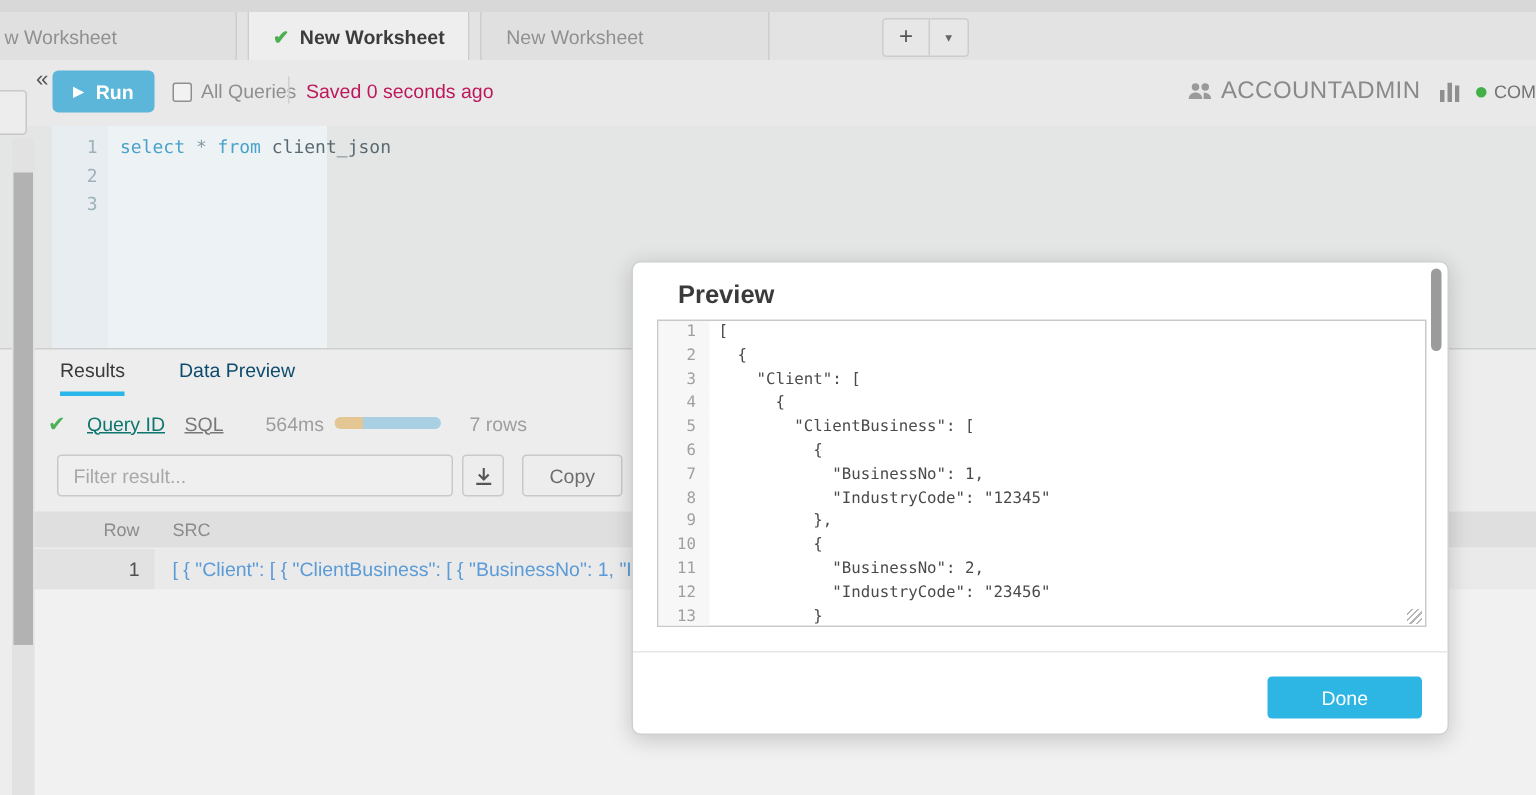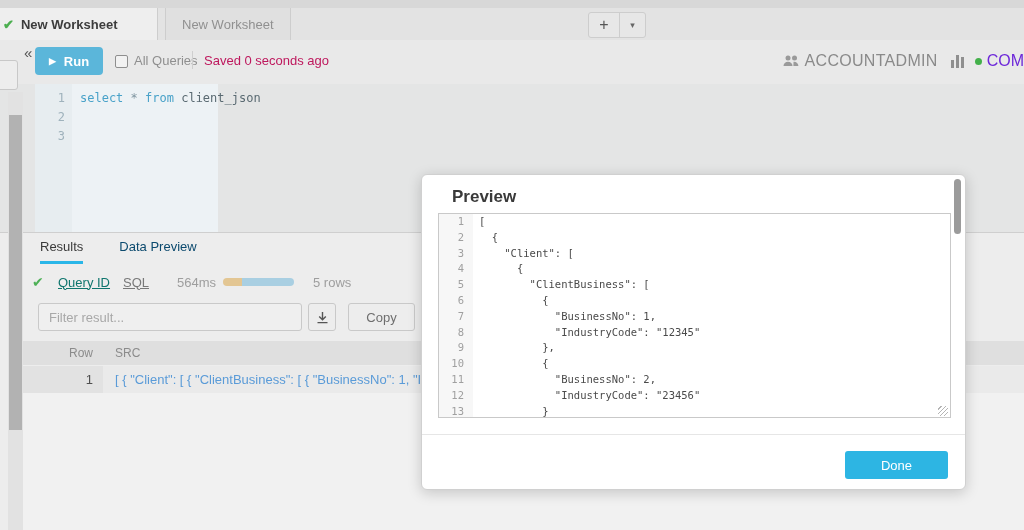--- a/index.html
+++ b/index.html
@@ -36,21 +36,21 @@
              display:flex; align-items:center; justify-content:center; gap:8px; cursor:pointer;
              font-family:"Liberation Sans",sans-serif; }
   .run-btn .play { font-size:9px; }
   .allq { position:absolute; left:115px; top:13px; display:flex; align-items:flex-end; gap:6px; cursor:pointer; }
   .allq .cbx { width:13px; height:13px; border:1px solid #8f8f8f; border-radius:2px; background:#f2f2f2; }
   .allq .lbl { font-size:13px; color:#8f8f8f; }
   .tb-divider { position:absolute; left:192px; top:11px; width:1px; height:18px; background:#cfcfcf; }
   .saved { position:absolute; left:204px; top:13px; font-size:13px; color:#be185d; }
   .top-right { position:absolute; right:0; top:12px; display:flex; align-items:center; gap:5px; }
   .role-label { font-size:16px; color:#8a8a8a; letter-spacing:.3px; }
-  .wh-label { font-size:16px; color:#6d28d9; }
+  .wh-label { font-size:12px; color:#737373; }
   .green-dot { width:7px; height:7px; border-radius:50%; background:#43b04a; margin-left:6px; }
   .icon-svg { display:block; }
 
   
   .editor { position:absolute; left:0; top:84px; width:1024px; height:148px; background:#e4e5e5; }
   .editor-strip { position:absolute; left:35px; top:0; width:183px; height:148px; background:#edf2f5; }
   .gutter { position:absolute; left:35px; top:0; width:37px; height:148px; background:#e7edf0;
             padding-top:5px; }
   .ln { width:30px; text-align:right; font-family:"DejaVu Sans Mono",monospace; font-size:12px;
         line-height:19px; color:#9fb2bc; }
@@ -128,20 +128,24 @@
 </style>
 </head>
 <body>
 
 <div class="screen">
 
   <div class="tabbar">
     <div class="tabbar-topstrip"></div>
     <div class="tabs">
 
+        <div class="tab">
+
+          <span class="tab-label">w Worksheet</span>
+        </div>
 
         <div class="tab active">
           <span class="tab-check">✔</span>
           <span class="tab-label">New Worksheet</span>
         </div>
 
         <div class="tab">
 
           <span class="tab-label">New Worksheet</span>
         </div>
@@ -200,21 +204,21 @@
     </div>
     <div class="status-row">
       <span class="status-check">✔</span>
       <a class="qid-link">Query ID</a>
       <a class="sql-link">SQL</a>
       <span class="duration">564ms</span>
       <span class="progress">
         <span class="seg-tan"></span>
         <span class="seg-blue"></span>
       </span>
-      <span class="rows-count">5 rows</span>
+      <span class="rows-count">7 rows</span>
     </div>
     <div class="filter-row">
       <input class="filter-input" placeholder="Filter result..." style="">
       <button class="dl-btn">
         <svg width="13" height="13" viewBox="0 0 13 13" fill="none" stroke="#555" stroke-width="1.4">
           <path d="M6.5 1v7.2M3.2 5.4 6.5 8.7l3.3-3.3M1.5 11.6h10"></path>
         </svg>
       </button>
       <button class="copy-btn">Copy</button>
     </div>

